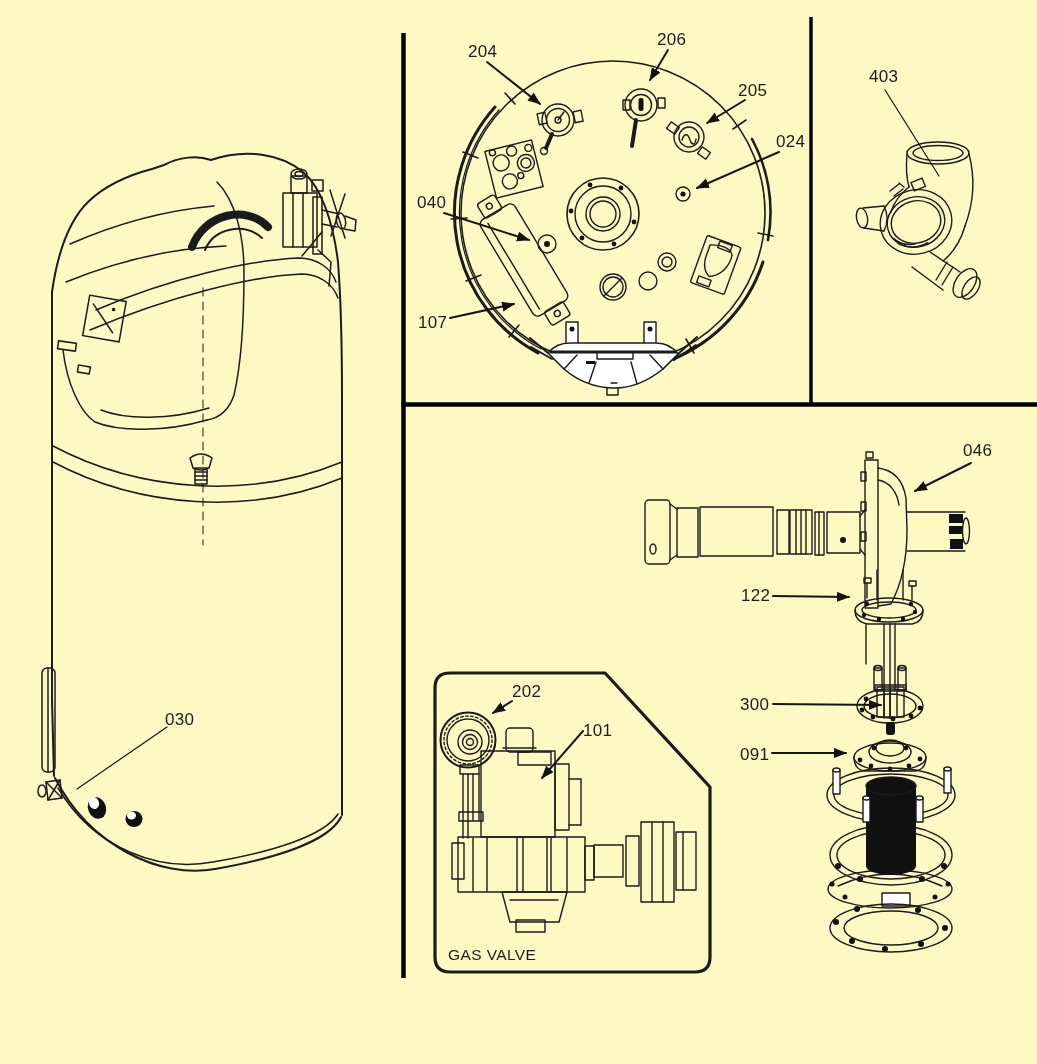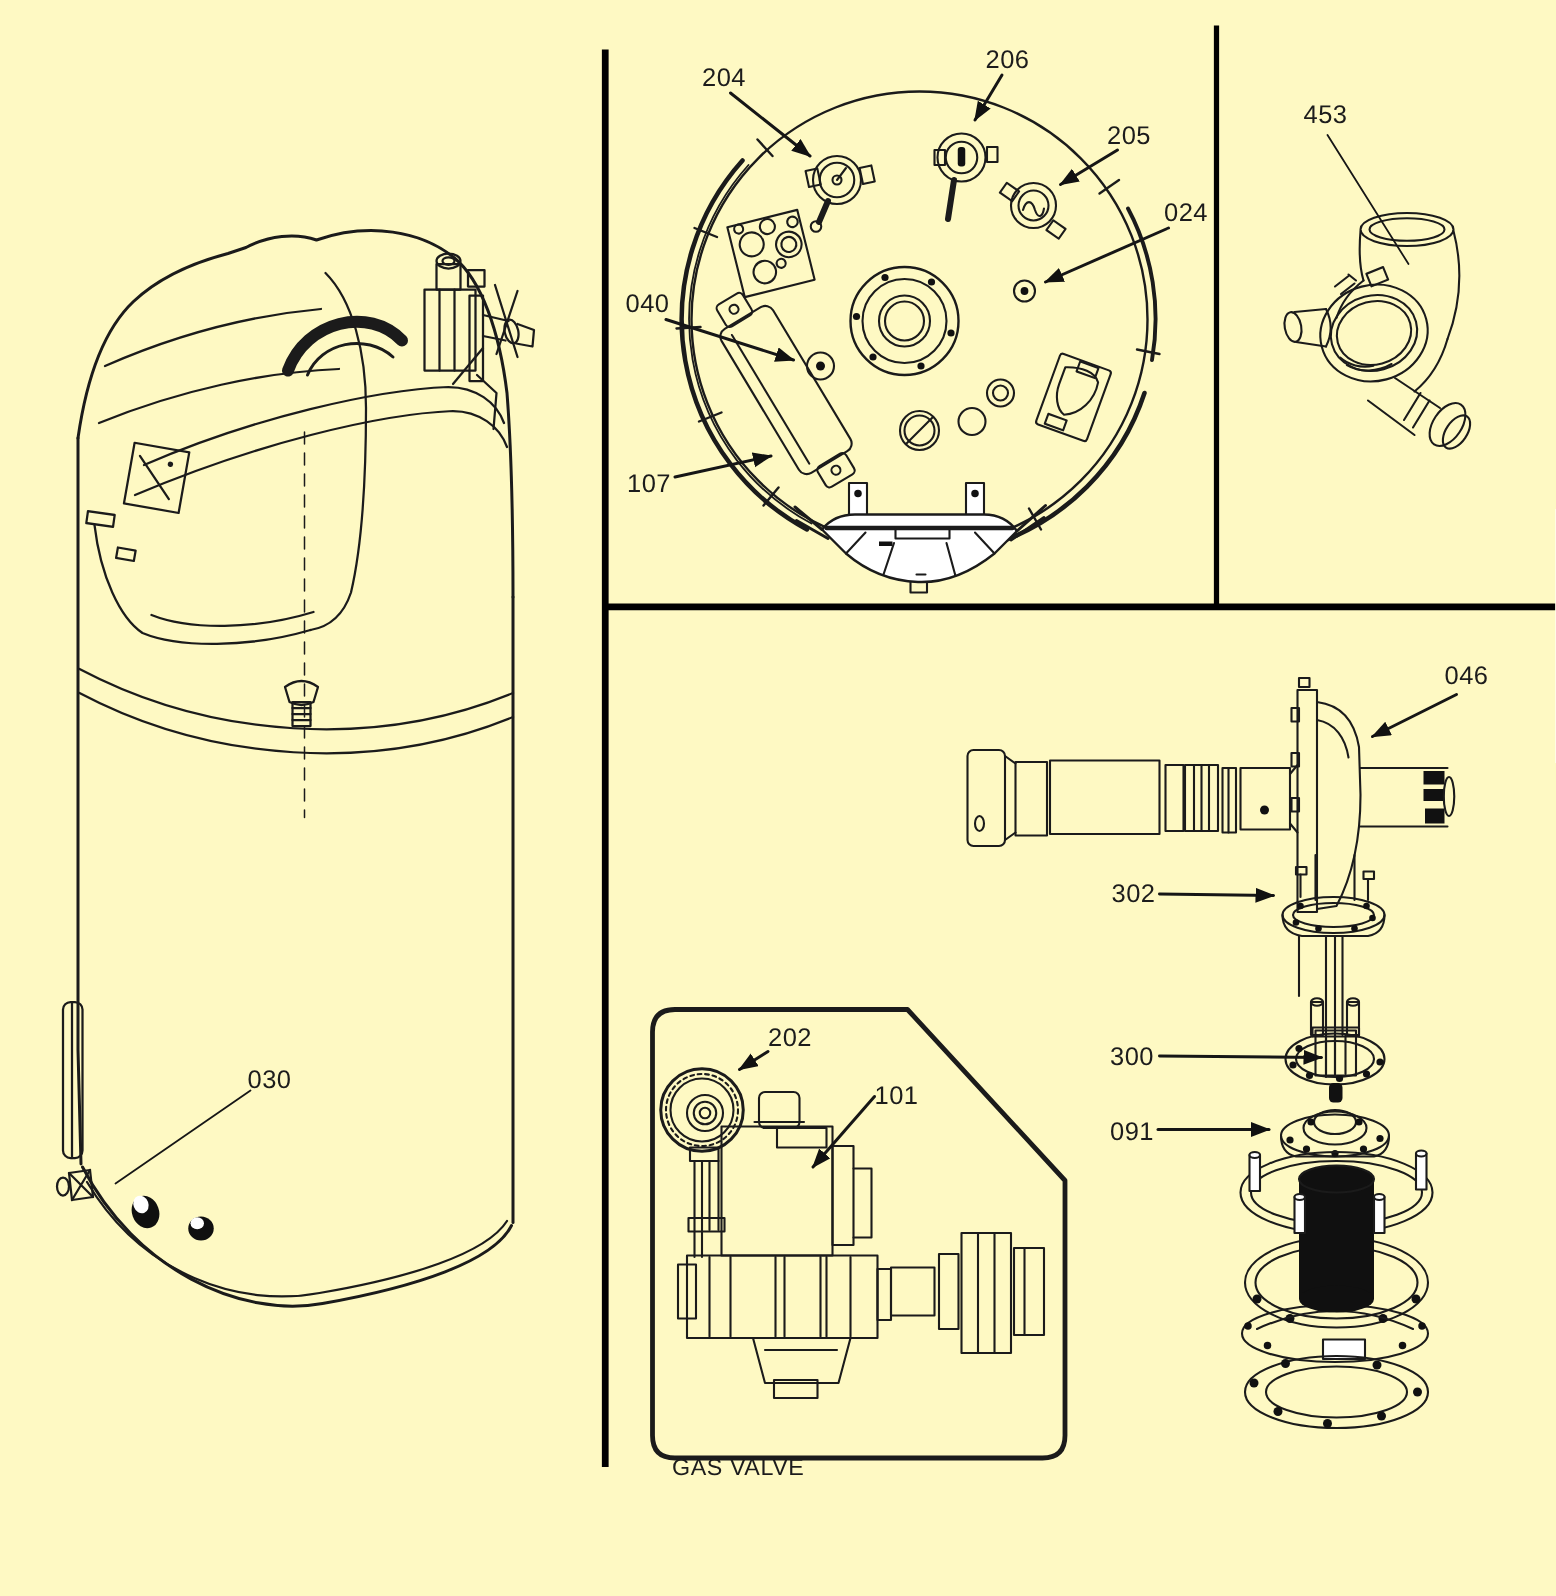--- a/index.html
+++ b/index.html
@@ -1,21 +1,21 @@
 <!DOCTYPE html>
 <html><head>
 <meta charset="utf-8">
 <style>
   html,body{margin:0;padding:0;background:#ffffff;}
   #stage{position:relative;width:1037px;height:1064px;background:#fef9c3;overflow:hidden;
          font-family:"Liberation Sans",sans-serif;}
   #art{position:absolute;left:0;top:0;}
   .lbl{position:absolute;font-size:17px;color:#1c1c1c;letter-spacing:.3px;white-space:nowrap;
        font-family:"Liberation Sans",sans-serif;}
-  .cap{position:absolute;font-size:15.5px;color:#1c1c1c;letter-spacing:.4px;white-space:nowrap;margin-top:24px;}
+  .cap{position:absolute;font-size:15.5px;color:#1c1c1c;letter-spacing:.4px;white-space:nowrap;}
 </style>
 </head>
 <body>
 
 <div id="stage">
 
 <svg id="art" width="1037" height="1064" viewBox="0 0 1037 1064">
   <defs>
     <marker id="ah" markerWidth="16" markerHeight="12" refX="12" refY="5" orient="auto" markerUnits="userSpaceOnUse">
       <path d="M0,0 L13,5 L0,10 Z" fill="#111" stroke="none"></path>
@@ -384,22 +384,22 @@
     <line x1="167" y1="727" x2="77" y2="789" stroke-width="1.2"></line>
   </g>
 </svg>
 
   <div class="lbl" style="left:468px;top:42px">204</div>
   <div class="lbl" style="left:657px;top:30px">206</div>
   <div class="lbl" style="left:738px;top:81px">205</div>
   <div class="lbl" style="left:776px;top:132px">024</div>
   <div class="lbl" style="left:417px;top:193px">040</div>
   <div class="lbl" style="left:418px;top:313px">107</div>
-  <div class="lbl" style="left:869px;top:67px">453</div>
+  <div class="lbl" style="left:869px;top:67px">403</div>
   <div class="lbl" style="left:963px;top:441px">046</div>
-  <div class="lbl" style="left:741px;top:586px">302</div>
+  <div class="lbl" style="left:741px;top:586px">122</div>
   <div class="lbl" style="left:740px;top:695px">300</div>
   <div class="lbl" style="left:740px;top:745px">091</div>
   <div class="lbl" style="left:512px;top:682px">202</div>
   <div class="lbl" style="left:583px;top:721px">101</div>
   <div class="lbl" style="left:165px;top:710px">030</div>
   <div class="cap" style="left:448px;top:946px">GAS VALVE</div>
 </div>
 
 </body></html>

